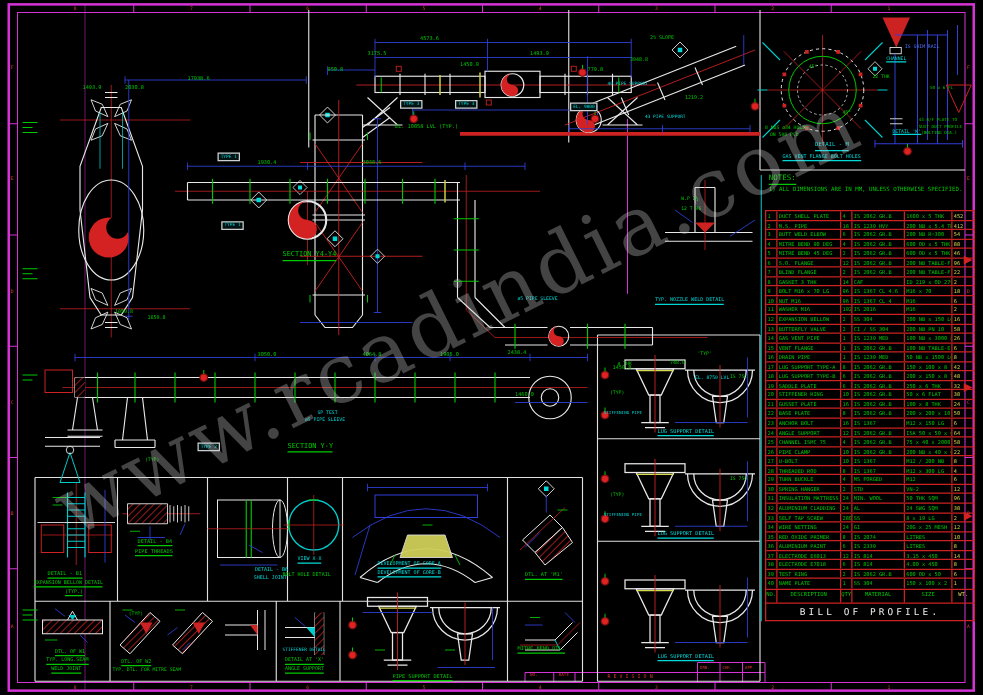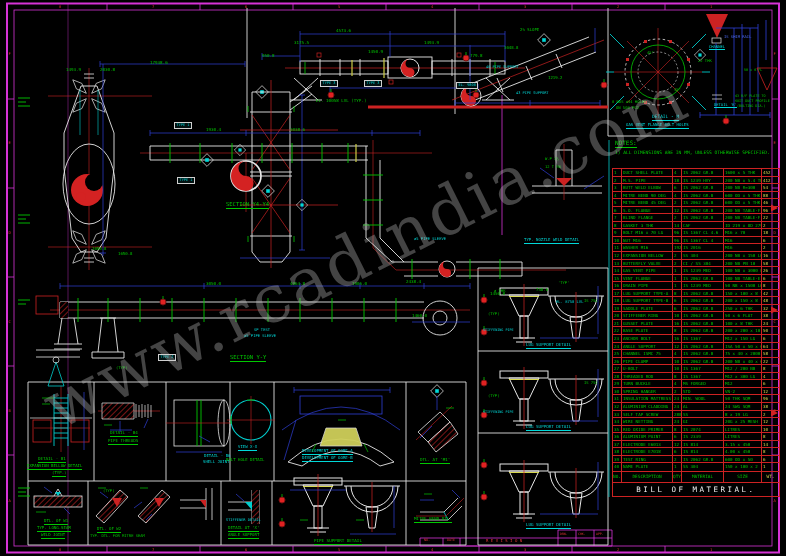--- a/index.html
+++ b/index.html
@@ -703,21 +703,21 @@
         </div>
       </div>
   <div id="bom-header">
         <div class="bom-cell" style="width: 9px;">NO.</div>
         <div class="bom-cell" style="width: 51px;">DESCRIPTION</div>
         <div class="bom-cell" style="width: 9px;">QTY</div>
         <div class="bom-cell" style="width: 42px;">MATERIAL</div>
         <div class="bom-cell" style="width: 38px;">SIZE</div>
         <div class="bom-cell" style="width: 17px;">WT.</div>
       </div>
-  <div id="bom-title">BILL OF MATERIAL.</div>
+  <div id="bom-title">BILL OF PROFILE.</div>
 </div>
 
 <span class="ann u" style="left: 226px; top: 202px; font-size: 5.5px; color: rgb(0, 200, 0);">SECTION Y4-Y4</span>
     <span class="ann u" style="left: 230px; top: 355px; font-size: 5.5px; color: rgb(0, 200, 0);">SECTION Y-Y</span>
     <span class="ann u" style="left: 615px; top: 140px; font-size: 6px; color: rgb(0, 200, 0);">NOTES:</span>
     <span class="ann" style="left: 615px; top: 151px; font-size: 4.6px; color: rgb(0, 200, 0);">1) ALL DIMENSIONS ARE IN MM, UNLESS OTHERWISE SPECIFIED.</span>
     <span class="ann" style="left: 336px; top: 29px; font-size: 4.2px; color: rgb(0, 200, 0);">4573.6</span>
     <span class="ann" style="left: 294px; top: 41px; font-size: 4.2px; color: rgb(0, 200, 0);">3175.5</span>
     <span class="ann" style="left: 424px; top: 41px; font-size: 4.2px; color: rgb(0, 200, 0);">1493.9</span>
     <span class="ann" style="left: 262px; top: 54px; font-size: 4.2px; color: rgb(0, 200, 0);">950.8</span>

